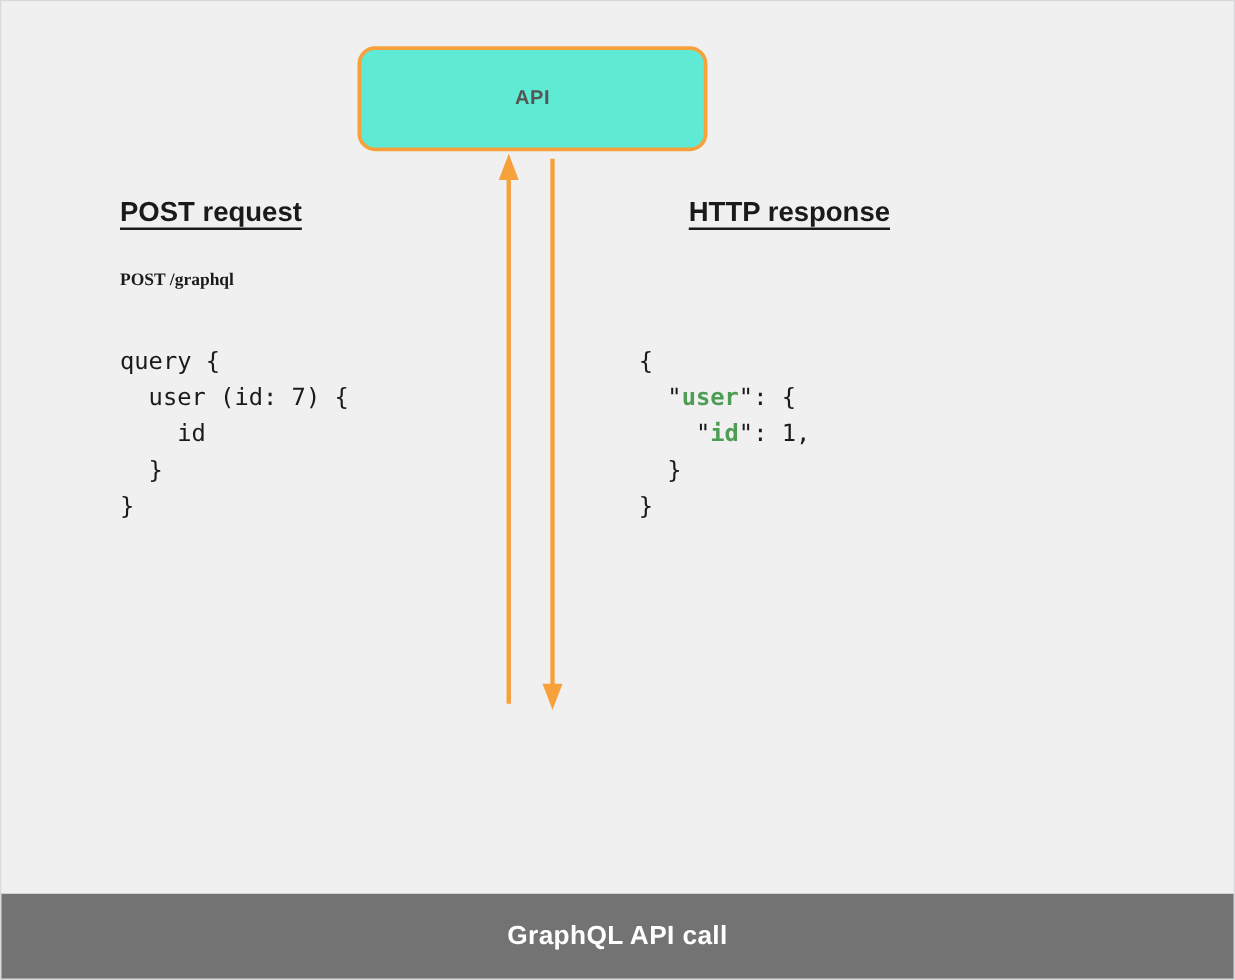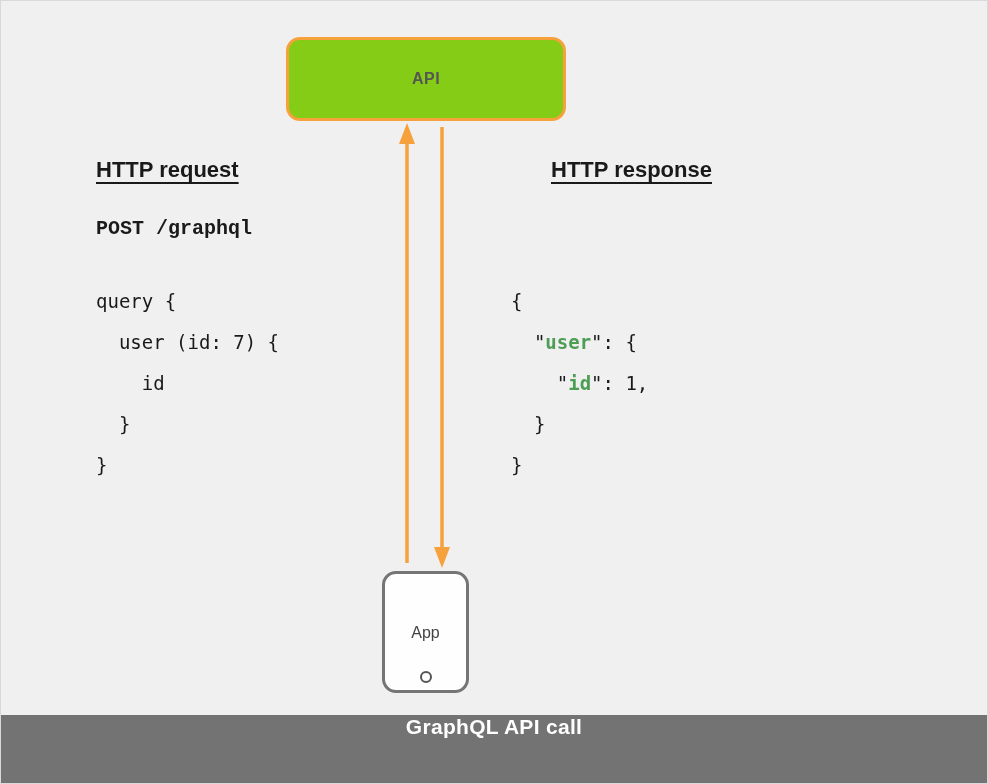--- a/index.html
+++ b/index.html
@@ -15,21 +15,21 @@
   .canvas{
     position:relative;
     width:988px;height:784px;
     background:var(--bg);
     overflow:hidden;
     border:1px solid #d9d9dc;
   }
   
   .api-box{
     position:absolute;left:285px;top:36px;width:280px;height:84px;
-    background:#84cc16;
+    background:#5eead4;
     border:3px solid var(--orange);
     border-radius:14px;
     display:flex;align-items:center;justify-content:center;
   }
   .api-box .node-label{
     color:#555;font-weight:bold;font-size:16px;letter-spacing:.5px;
   }
   
   .arrows{
     position:absolute;left:0;top:0;width:988px;height:784px;
@@ -58,37 +58,37 @@
     position:absolute;
     font-size:22px;font-weight:bold;color:var(--ink);
     text-decoration:underline;
     text-underline-offset:5px;
     text-decoration-thickness:2px;
   }
   .heading-request{left:95px;top:156px;}
   .heading-response{left:510px;top:156px;margin-left:40px;}
   .method-line{
     position:absolute;left:95px;top:216px;
-    font-family:Liberation Mono, monospace;
-    font-weight:bold;font-size:20px;color:var(--ink);
+    font-family:Liberation Serif, serif;
+    font-weight:bold;font-size:14px;color:var(--ink);
   }
   .code-block{
     position:absolute;top:274px;
     font-family:"DejaVu Sans Mono",monospace;
     font-size:19px;line-height:29px;color:var(--ink);
   }
   .code-request{left:95px;}
   .code-response{left:510px;}
-  .code-line{white-space:pre;margin-top:12px;}
+  .code-line{white-space:pre;}
   .hl{color:var(--green);font-weight:bold;}
   
   .footer-bar{
     position:absolute;left:0;bottom:0;width:100%;height:68px;
     background:var(--footer-bg);
-    display:flex;align-items:flex-start;justify-content:center;
+    display:flex;align-items:center;justify-content:center;
   }
   .footer-bar .caption{
     color:#fff;font-size:21px;font-weight:bold;letter-spacing:.3px;
   }
 </style>
 </head>
 <body>
 
 <div class="canvas">
 
@@ -99,21 +99,21 @@
   <svg class="arrows" viewBox="0 0 988 784" xmlns="http://www.w3.org/2000/svg">
 
     <line class="arrow-line" x1="406" y1="562" x2="406" y2="140"></line>
     <polygon class="arrow-head" points="406,122 398,143 414,143"></polygon>
 
     <line class="arrow-line" x1="441" y1="126" x2="441" y2="549"></line>
     <polygon class="arrow-head" points="441,567 433,546 449,546"></polygon>
   </svg>
 
   <div>
-    <div class="section-heading heading-request">HTTP request</div>
+    <div class="section-heading heading-request">POST request</div>
     <div class="method-line">POST /graphql</div>
     <div class="code-block code-request" id="request-code">
         <div class="code-line">query {</div>
         <div class="code-line">  user (id: 7) {</div>
         <div class="code-line">    id</div>
         <div class="code-line">  }</div>
         <div class="code-line">}</div>
       </div>
   </div>
 
@@ -121,22 +121,18 @@
     <div class="section-heading heading-response">HTTP response</div>
     <div class="code-block code-response" id="response-code">
         <div class="code-line"><span>{</span></div>
         <div class="code-line"><span>  "</span><span class="hl">user</span><span>": {</span></div>
         <div class="code-line"><span>    "</span><span class="hl">id</span><span>": 1,</span></div>
         <div class="code-line"><span>  }</span></div>
         <div class="code-line"><span>}</span></div>
       </div>
   </div>
 
-  <div class="app-box">
-    <span class="node-label">App</span>
-    <span class="home-circle"></span>
-  </div>
 
   <div class="footer-bar">
     <span class="caption">GraphQL API call</span>
   </div>
 
 </div>
 
 </body></html>

